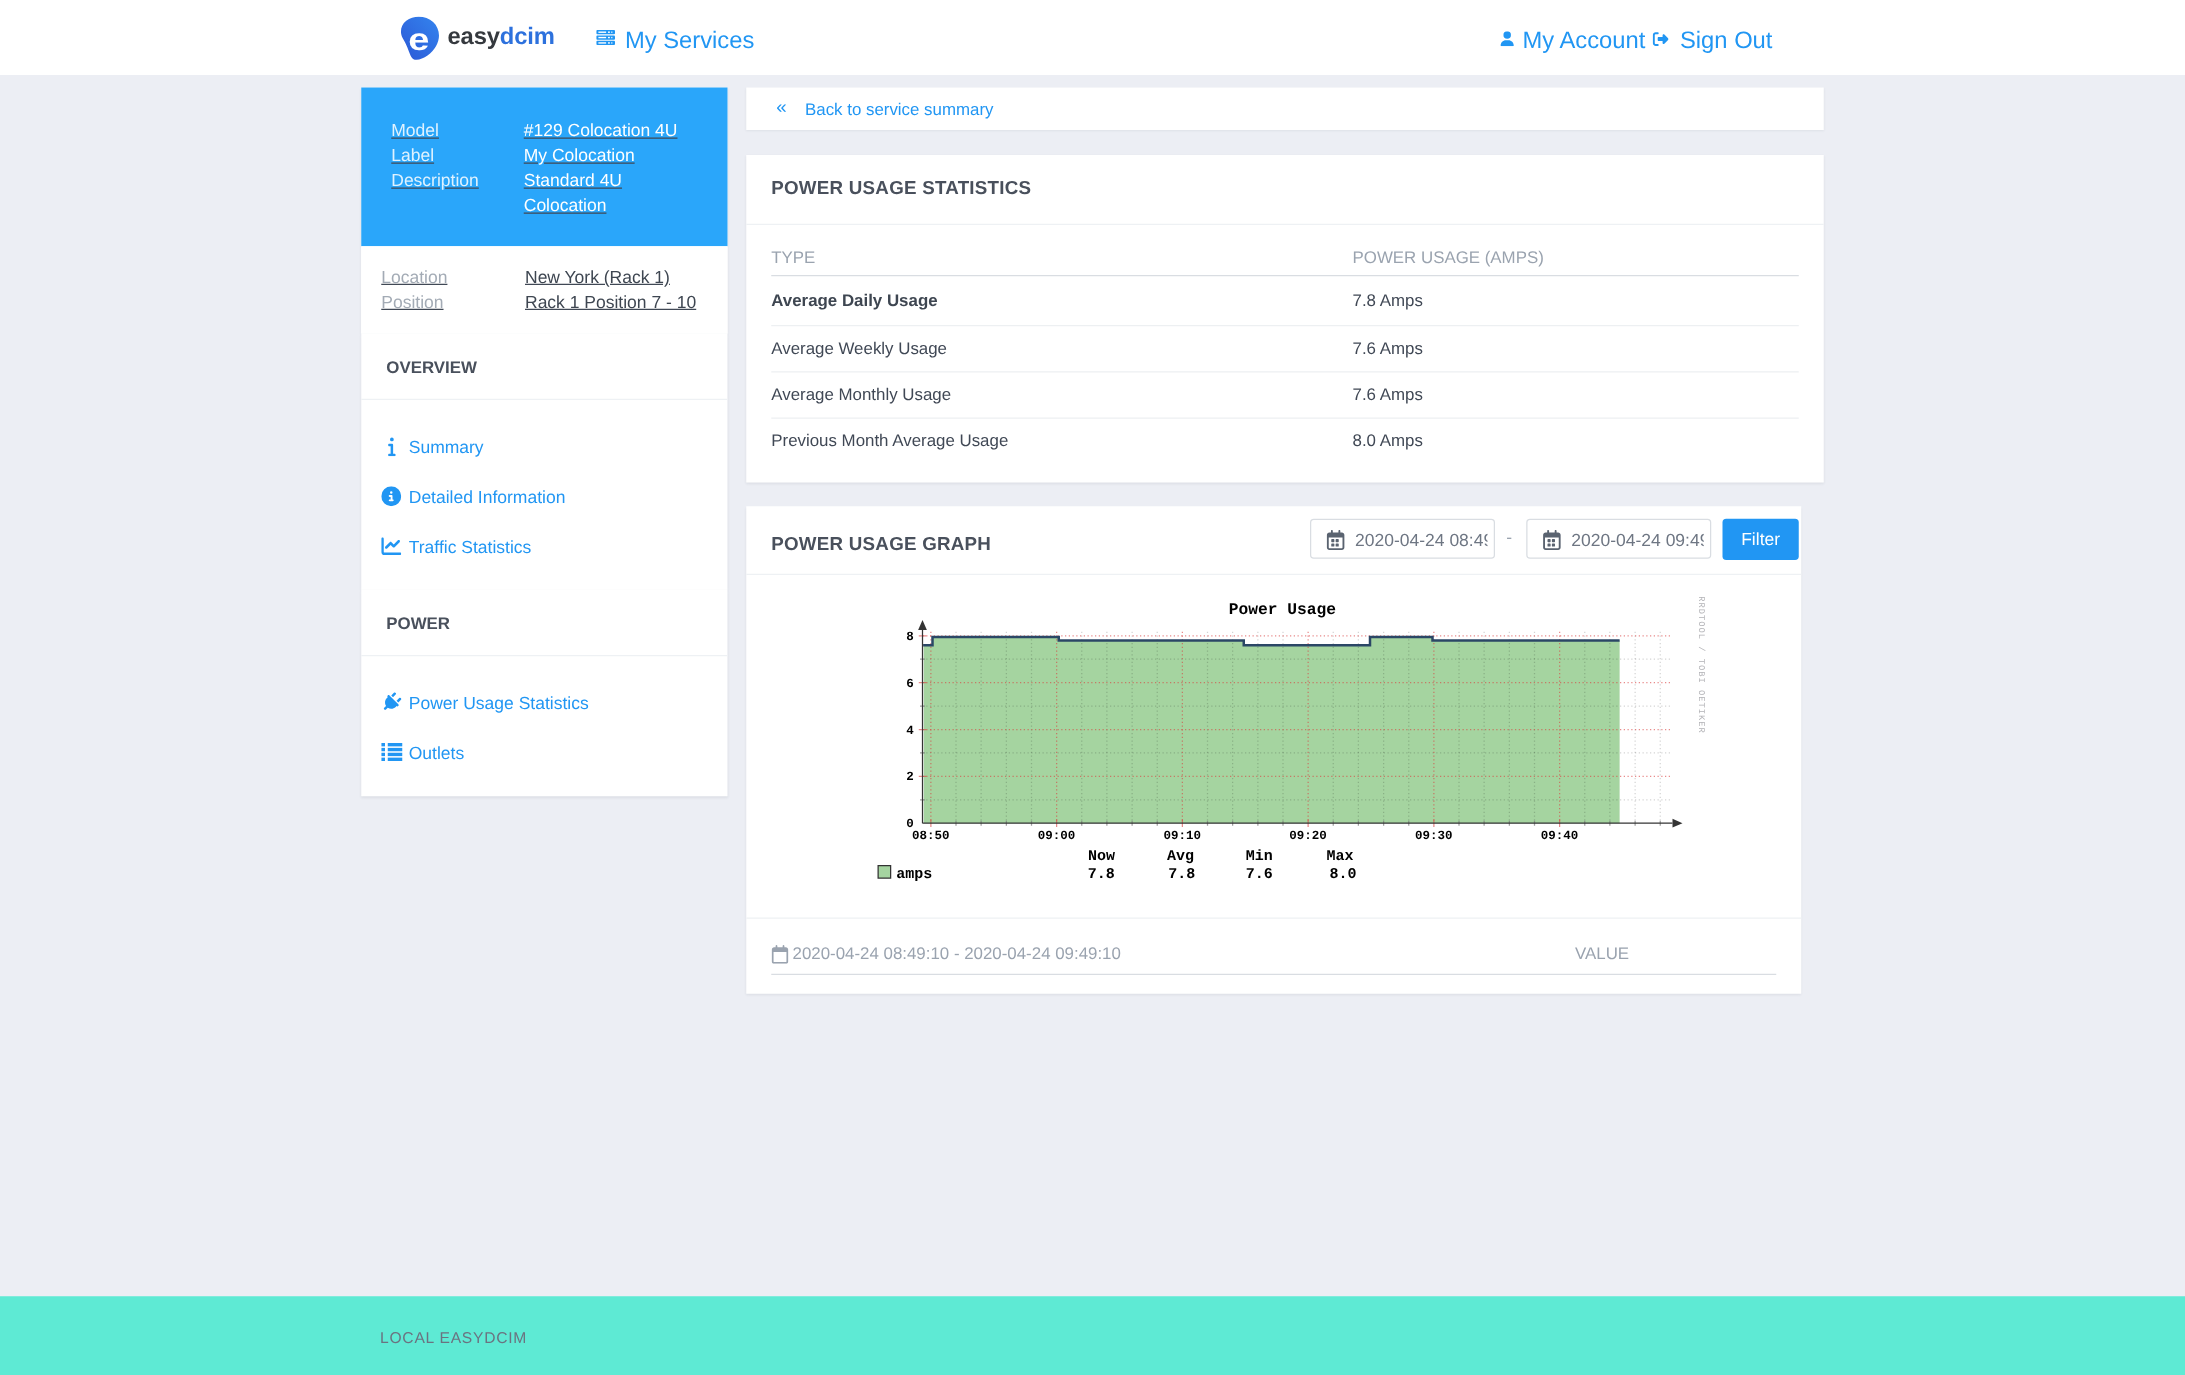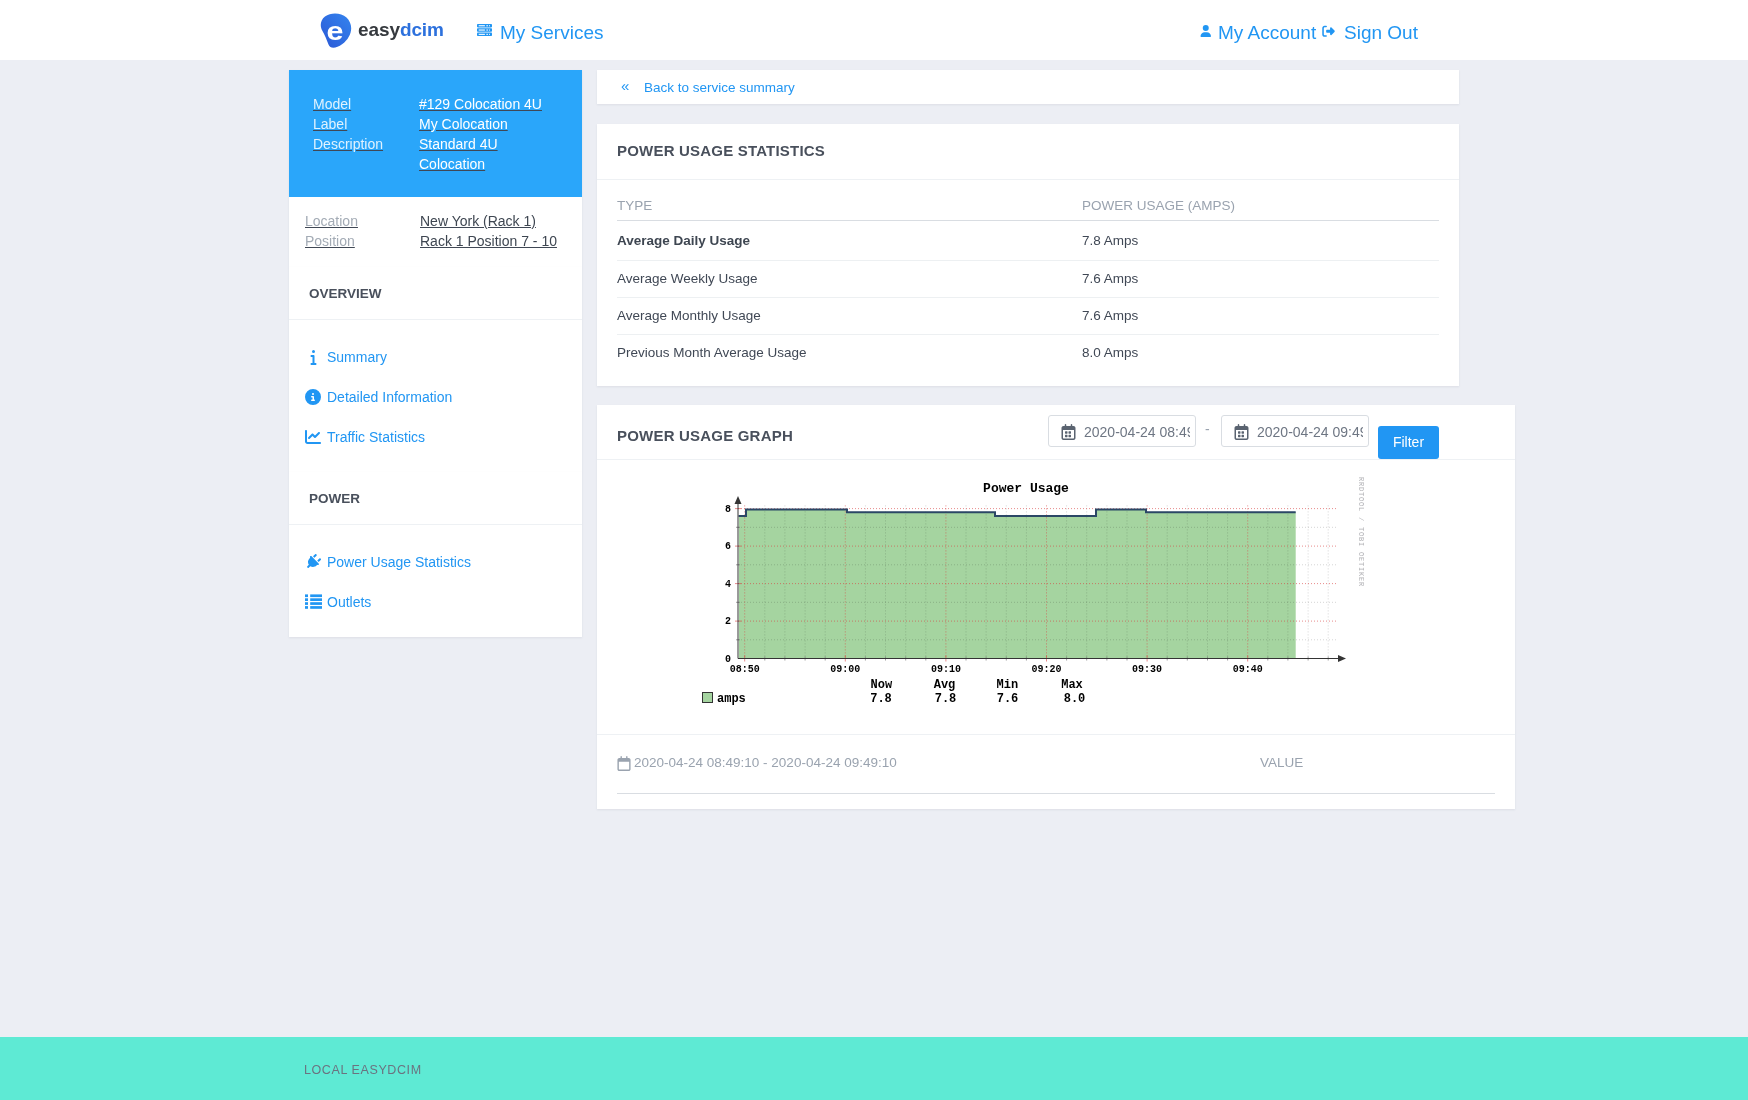--- a/index.html
+++ b/index.html
@@ -42,33 +42,33 @@
 .panelhead h2 { font-size:15px; font-weight:bold; color:#49505c; letter-spacing:0.2px; }
 .statspanel { position:absolute; left:0; top:54px; width:862px; }
 .statspanel .panelhead { height:56px; }
 .statspanel .panelhead h2 { position:absolute; left:20px; top:18px; }
 .stable { margin:0 20px; font-size:13.5px; }
 .sthead { display:flex; border-bottom:1px solid #d9dde2; padding:17px 0 5px 0; line-height:18px; color:#9aa3af; }
 .strow { display:flex; border-bottom:1px solid #edf0f2; padding:9px 0; line-height:18px; }
 .strow.first { padding:10.5px 0; }
 .strow.last { border-bottom:none; }
 .c1 { width:465px; flex:none; }
-.graphpanel { position:absolute; left:0; top:335px; width:918px; }
+.graphpanel { position:absolute; left:0; top:335px; width:844px; }
 .gphead { height:55px; position:relative; border-bottom:1px solid #eef1f4; }
 .gphead h2 { position:absolute; left:20px; top:22px; font-size:15px; font-weight:bold; color:#49505c; letter-spacing:0.2px; }
 .dateinput { position:absolute; top:10px; height:32px; width:148px; border:1px solid #d9dde2; border-radius:3px; background:#fff; }
 .dateinput svg { position:absolute; left:12px; top:8px; }
 .dateinput span { position:absolute; left:35px; top:8px; font-size:14px; color:#6e7683; white-space:nowrap; overflow:hidden; width:106px; }
 .di1 { left:451px; }
 .di2 { left:624px; }
 .dash { position:absolute; left:608px; top:16px; color:#9aa3af; }
-.fbtn { position:absolute; left:781px; top:21px; width:61px; height:33px; background:#2196f3; border-radius:3px; color:#fff; font-size:14px; text-align:center; line-height:33px; }
+.fbtn { position:absolute; left:781px; top:10px; width:61px; height:33px; background:#2196f3; border-radius:3px; color:#fff; font-size:14px; text-align:center; line-height:33px; }
 .gwrap { position:relative; height:275px; border-bottom:1px solid #eef1f4; }
 .gfoot { margin:0 20px; font-size:13.5px; }
-.gfrow1 { display:flex; padding:19px 0 19px 0; line-height:18px; border-bottom:1px solid #d9dde2; color:#9aa3af; position:relative; }
+.gfrow1 { display:flex; padding:19px 0 5px 0; line-height:18px; border-bottom:1px solid #d9dde2; color:#9aa3af; position:relative; }
 .gfrow1 .cal { margin-right:3px; position:relative; top:2px; }
 .gf1c2 { position:absolute; left:643px; top:19px; }
 .gfrow2 { display:flex; padding:6px 0 10px 0; line-height:18px; }
 .gc1 { width:643px; flex:none; }
 </style>
 </head>
 <body>
 <div class="page-bg"></div>
 <div class="hdr">
   <svg class="logo" width="34" height="36" viewBox="0 0 34 36">

